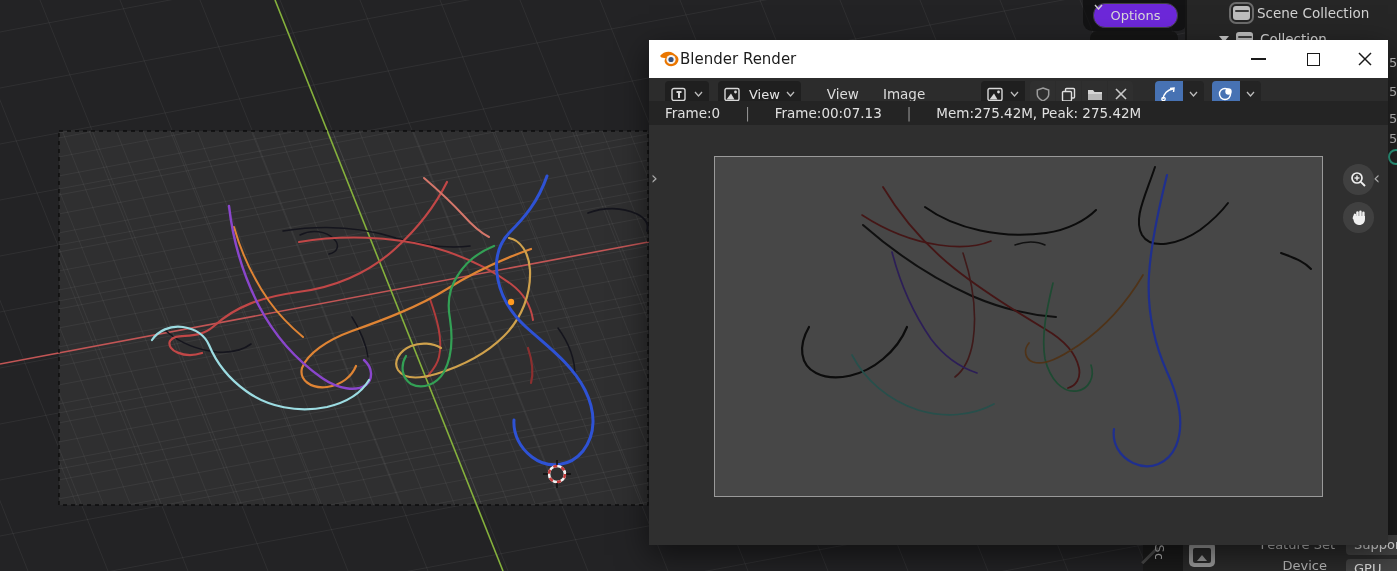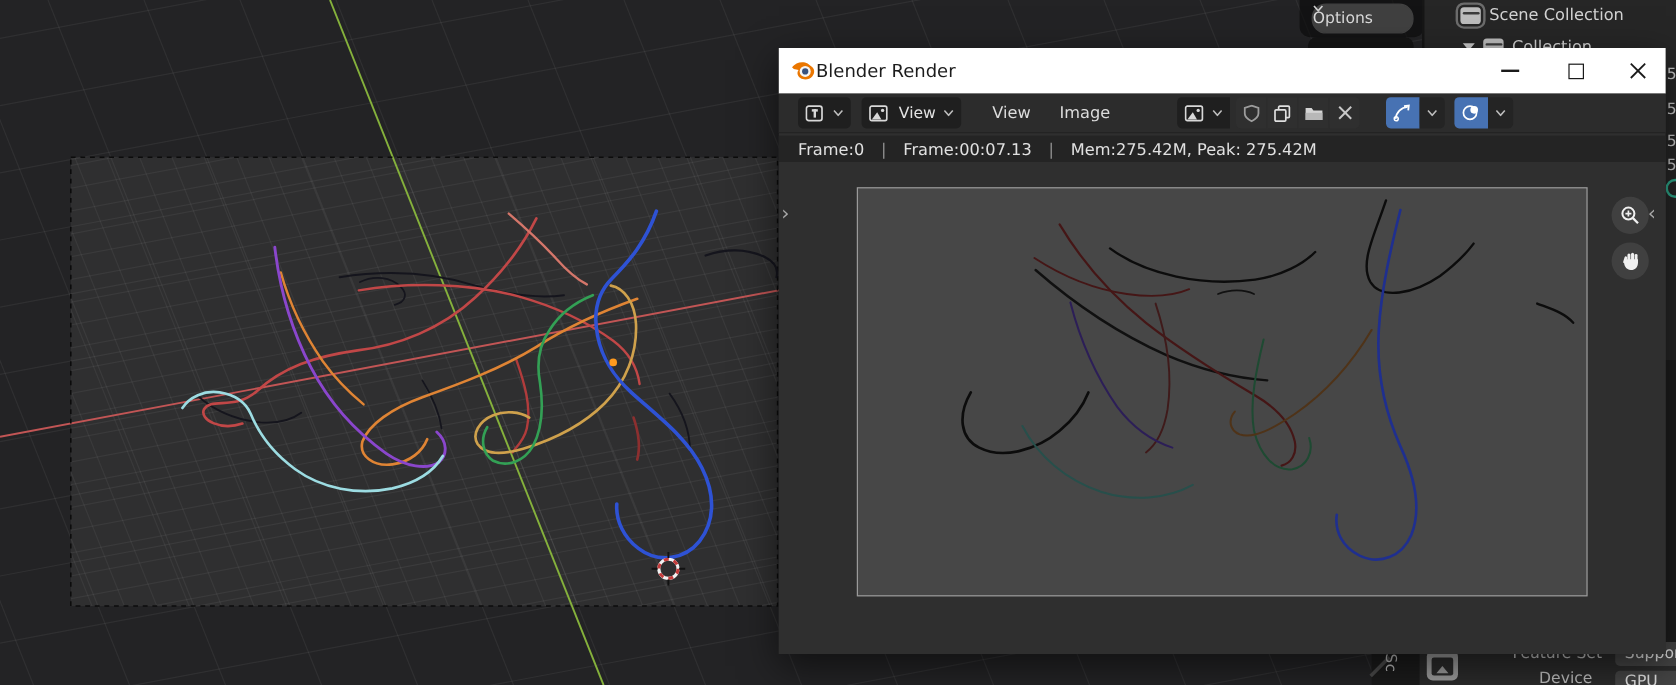--- a/index.html
+++ b/index.html
@@ -6,23 +6,23 @@
   html,body { width:1397px; height:571px; overflow:hidden; background:#1d1d1d;
     font-family:"DejaVu Sans","Liberation Sans",sans-serif; }
   .abs { position:absolute; }
 
   
   #viewport { left:0; top:0; width:1185px; height:571px; background:#232325; z-index:1; }
   #viewport svg { position:absolute; left:0; top:0; }
 
   #vp-header-strip { left:1083px; top:0; width:104px; height:31px;
     background:rgba(10,10,10,.62); border-radius:0 0 9px 9px; z-index:3; }
-  #options-btn { left:10px; top:3px; width:85px; height:25px; background:#404040;
+  #options-btn { left:10px; top:3px; width:85px; height:25px; background:#6d28d9;
     border:1px solid #414141; border-radius:12px; color:#d9d9d9; font-size:13px;
-    display:flex; align-items:center; justify-content:flex-start; gap:7px; }
+    display:flex; align-items:center; justify-content:center; gap:7px; }
   #vp-subpanel { left:1090px; top:31px; width:88px; height:16px; background:#151515;
     border-radius:7px; z-index:2; }
 
   
   #outliner { left:1185px; top:0; width:212px; height:300px; background:#262626;
     border-left:2px solid #161616; z-index:2; }
   .outliner-row { position:absolute; display:flex; align-items:center; gap:7px;
     color:#d2d2d2; font-size:13.5px; }
   .box-icon { width:17px; height:14px; background:#bdbdbd; border-radius:3px; position:relative; }
   .box-icon::before { content:""; position:absolute; left:1.5px; right:1.5px; top:3.5px;
@@ -72,22 +72,22 @@
   .tb-btn .seg { display:flex; align-items:center; padding:0 6px; height:100%; }
   .menu-label { color:#dcdcdc; font-size:13.5px; padding:0 12px; }
   #db-name { background:#1c1c1c; color:#e8e8e8; font-size:13.5px; height:26px;
     display:flex; align-items:center; padding:0 12px; width:148px; border-radius:0; }
   .icon-cell { width:25px; height:26px; background:#2f2f2f; display:flex;
     align-items:center; justify-content:center; }
   .blue { background:#4772b3 !important; }
   .chev-cell { width:21px; height:26px; background:#242424; display:flex;
     align-items:center; justify-content:center; border-radius:0 4px 4px 0; }
 
-  #statsbar { position:absolute; left:0; top:73px; width:100%; height:24px; background:#242424;
-    color:#e0e0e0; font-size:13.5px; display:flex; align-items:center; gap:14px; padding-left:16px; }
+  #statsbar { position:absolute; left:0; top:61px; width:100%; height:24px; background:#242424;
+    color:#e0e0e0; font-size:13.5px; display:flex; align-items:center; gap:25px; padding-left:16px; }
   #statsbar .sep { color:#8f8f8f; }
 
   #editor-main { position:absolute; left:0; top:95px; width:100%; height:410px; background:#2f2f2f; }
   #render-image { position:absolute; left:65px; top:21px; width:609px; height:341px;
     background:#474747; border:1px solid #9a9a9a; }
   .region-chev { position:absolute; color:#a9a9a9; font-size:17px; line-height:14px; }
   .float-btn { position:absolute; width:31px; height:31px; border-radius:50%;
     background:rgba(66,66,66,.92); display:flex; align-items:center; justify-content:center; }
 </style>
 </head>
@@ -288,21 +288,21 @@
       <span>Options</span>
       <svg width="9" height="6">
           <polyline points="1,1 4.5,5 8,1" fill="none" stroke="#cfcfcf" stroke-width="1.4"></polyline>
         </svg>
     </div>
   </div>
   <div class="abs" id="vp-subpanel"></div>
 </div>
 
 <div class="abs" id="outliner">
-  <div class="outliner-row" style="left:10px; top:5px;padding-left:20px;">
+  <div class="outliner-row" style="left:26px; top:5px;padding-left:20px;">
     <span class="box-icon framed"></span>
     <span>Scene Collection</span>
   </div>
   <div class="outliner-row" style="left:32px; top:31px;text-decoration:underline;">
     <span class="tri"></span>
     <span class="box-icon"></span>
     <span>Collection</span>
   </div>
 </div>
 

